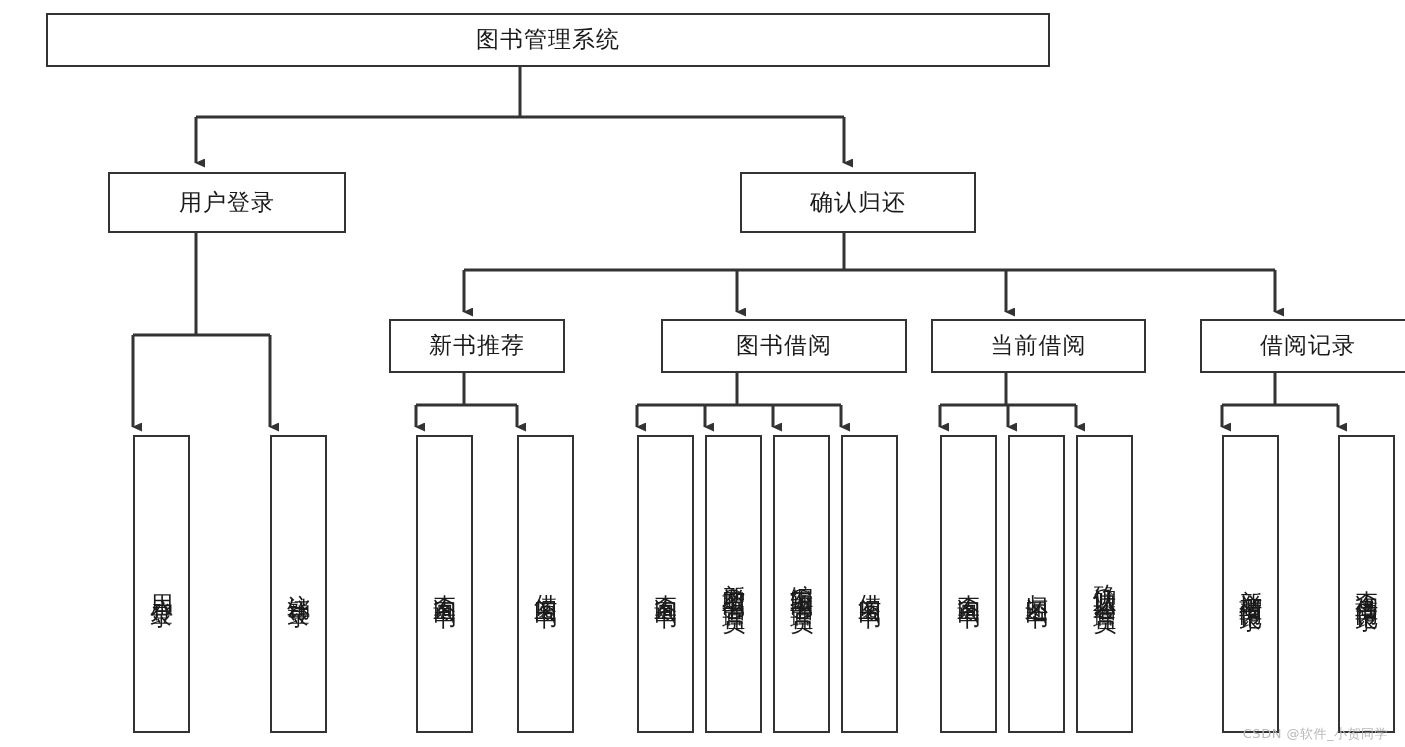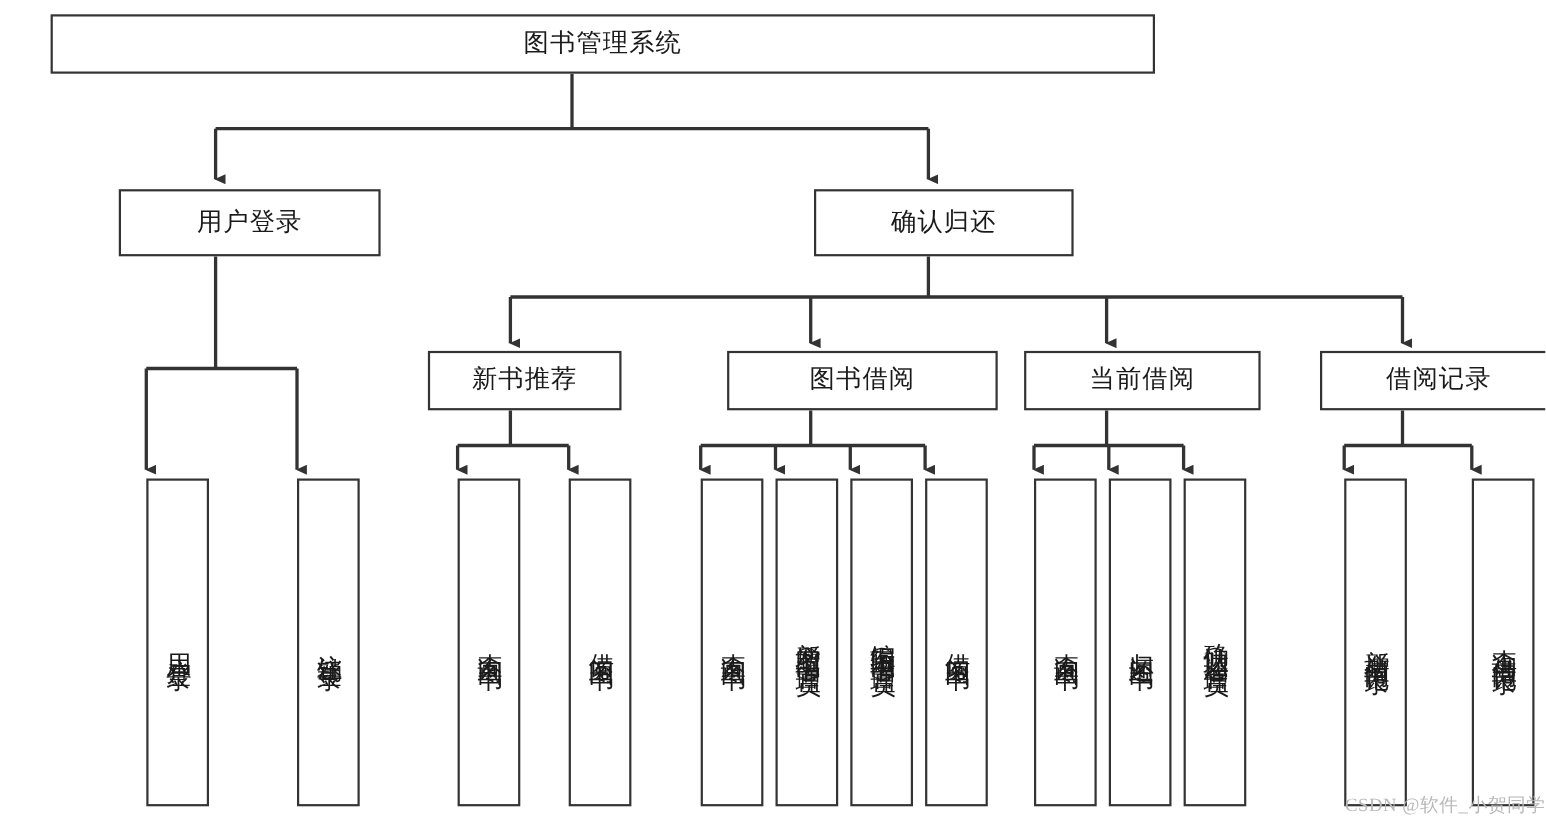--- a/index.html
+++ b/index.html
@@ -51,27 +51,26 @@
     padding-top: 6px;
     padding-bottom: 6px;
     align-items: center;
     justify-content: center;
   }
   .node-label {
     display: block;
   }
   .watermark {
     position: absolute;
-    right: 0;
+    right: 17px;
     bottom: 4px;
-    font-size: 17px;
+    font-size: 13px;
     color: #b9b9b9;
     white-space: nowrap;
     letter-spacing: 0.5px;
-    font-family: Liberation Serif, serif;
   }
 </style>
 </head>
 <body>
 
 <div id="diagram-root">
 
   <svg id="diagram-svg" viewBox="0 0 1405 747" xmlns="http://www.w3.org/2000/svg">
     <defs>
       <marker id="arrowhead" markerWidth="9" markerHeight="10" refX="4.5" refY="9" orient="auto" markerUnits="userSpaceOnUse">

